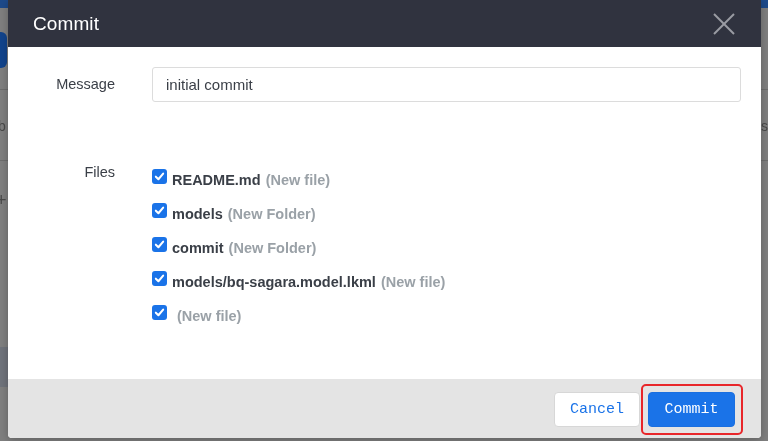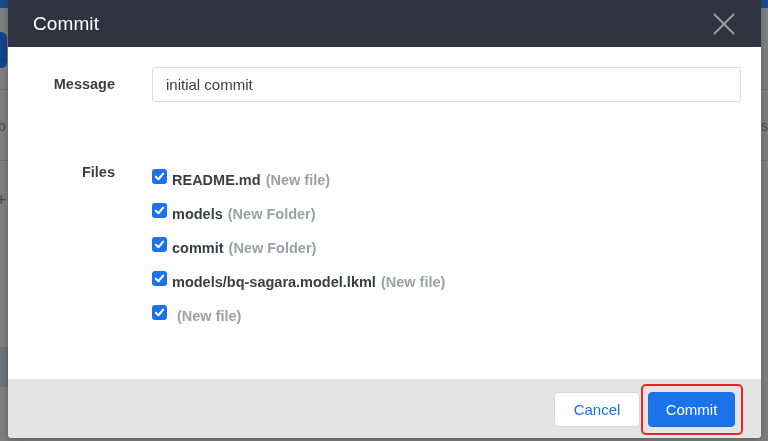--- a/index.html
+++ b/index.html
@@ -51,21 +51,21 @@
     color: #ffffff; font-size: 19px; font-weight: 400; letter-spacing: 0.1px;
   }
   .close-btn {
     width: 26px; height: 26px; position: relative; cursor: pointer;
   }
   .close-btn svg { width: 26px; height: 26px; display: block; }
 
   .modal-body { position: relative; height: 332px; }
   .field-label {
     position: absolute; width: 107px; text-align: right;
-    font-size: 14.5px; font-weight: 700; color: #3a3f47;
+    font-size: 14.5px; font-weight: 400; color: #3a3f47;
   }
   .label-message { left: 0; top: 29px; }
   .label-files { left: 0; top: 117px; }
 
   .message-input {
     position: absolute; left: 144px; top: 20px; width: 589px; height: 35px;
     border: 1px solid #dcdcdc; border-radius: 3px;
     font-family: "Liberation Sans", sans-serif;
     font-size: 15px; color: #3a3f47; padding: 0 13px;
     background: #fff; outline: none;
@@ -88,21 +88,21 @@
   .checkbox svg { width: 11px; height: 11px; display: block; }
   .file-name { font-size: 14.5px; font-weight: 700; color: #3a3f47; }
   .file-status { font-size: 14.5px; font-weight: 700; color: #9aa1a7; margin-left: 5px; }
 
   .modal-footer {
     position: absolute; left: 0; top: 379px; width: 753px; height: 59px;
     background: #e4e4e4;
   }
   .btn {
     position: absolute; top: 13px; height: 35px; border-radius: 4px;
-    font-family: Liberation Sans, sans-serif; font-size: 15px; cursor: pointer;
+    font-family: Liberation Mono, monospace; font-size: 15px; cursor: pointer;
     display: flex; align-items: center; justify-content: center;
   }
   .btn-cancel {
     left: 546px; width: 86px; background: #ffffff; color: #1a73e8;
     border: 1px solid #d7d7d7;
   }
   .btn-commit {
     left: 640px; width: 87px; background: #1a73e8; color: #ffffff;
     border: 1px solid #1a6fe0;
   }

